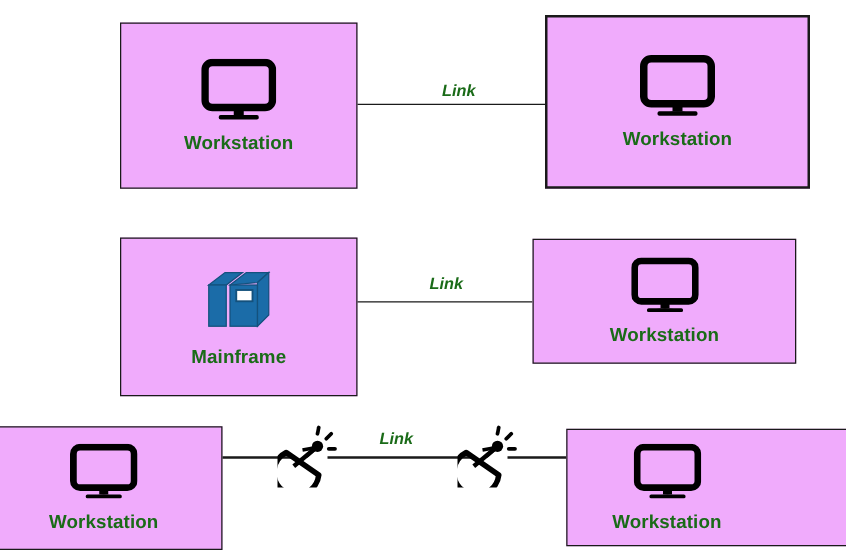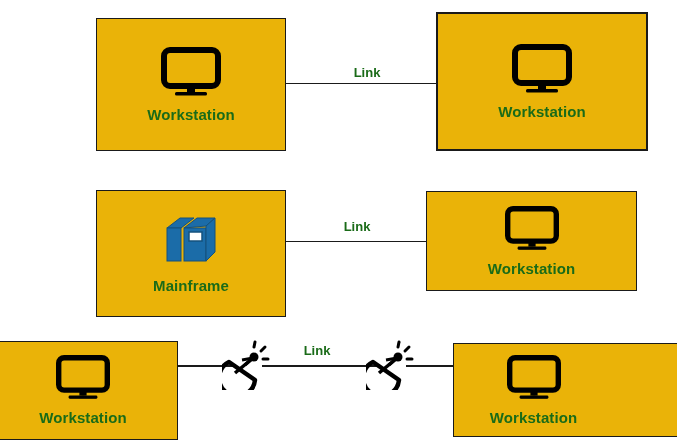--- a/index.html
+++ b/index.html
@@ -15,21 +15,21 @@
     position: relative;
     width: 677px;
     height: 442px;
     background: #ffffff;
     overflow: hidden;
   }
   
   .node {
     position: absolute;
     box-sizing: border-box;
-    background: #eab308;
+    background: #f0abfc;
     border: 1px solid #1a1a1a;
     display: flex;
     flex-direction: column;
     align-items: center;
     justify-content: center;
   }
   .node.thick {
     border-width: 2px;
   }
   .node .icon-wrap {
@@ -53,20 +53,21 @@
   .link-line.thick2 {
     height: 2px;
   }
   .link-label {
     position: absolute;
     color: #1a6b18;
     font-weight: bold;
     font-size: 13px;
     white-space: nowrap;
     transform: translateX(-50%);
+    font-style: italic;
   }
   
   .free-icon {
     position: absolute;
     line-height: 0;
   }
 </style>
 </head>
 <body>
 

